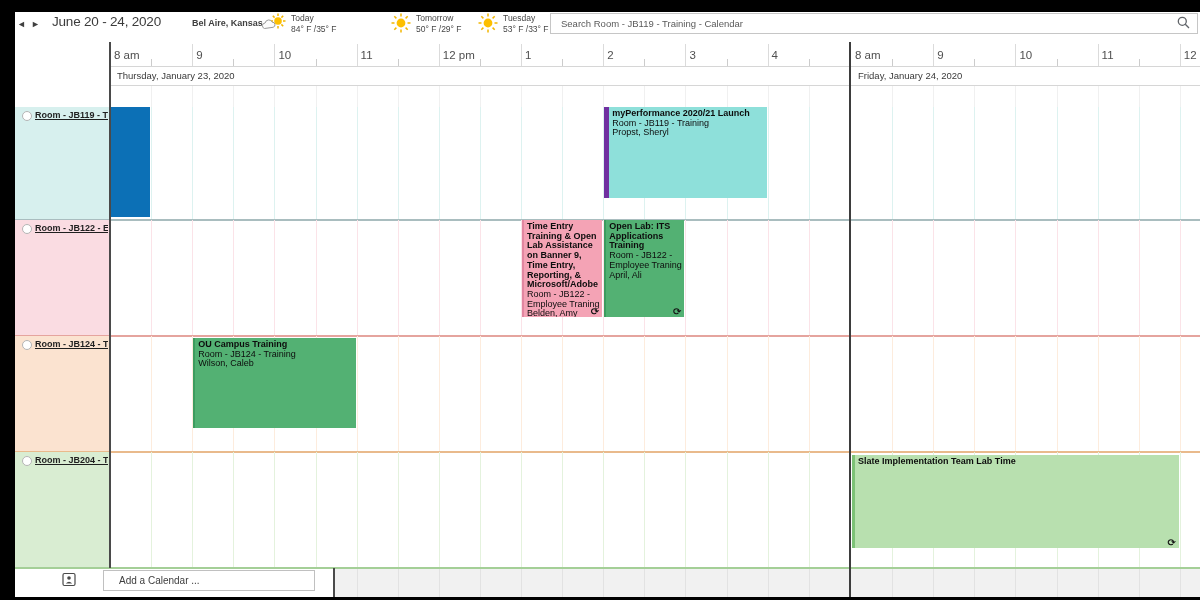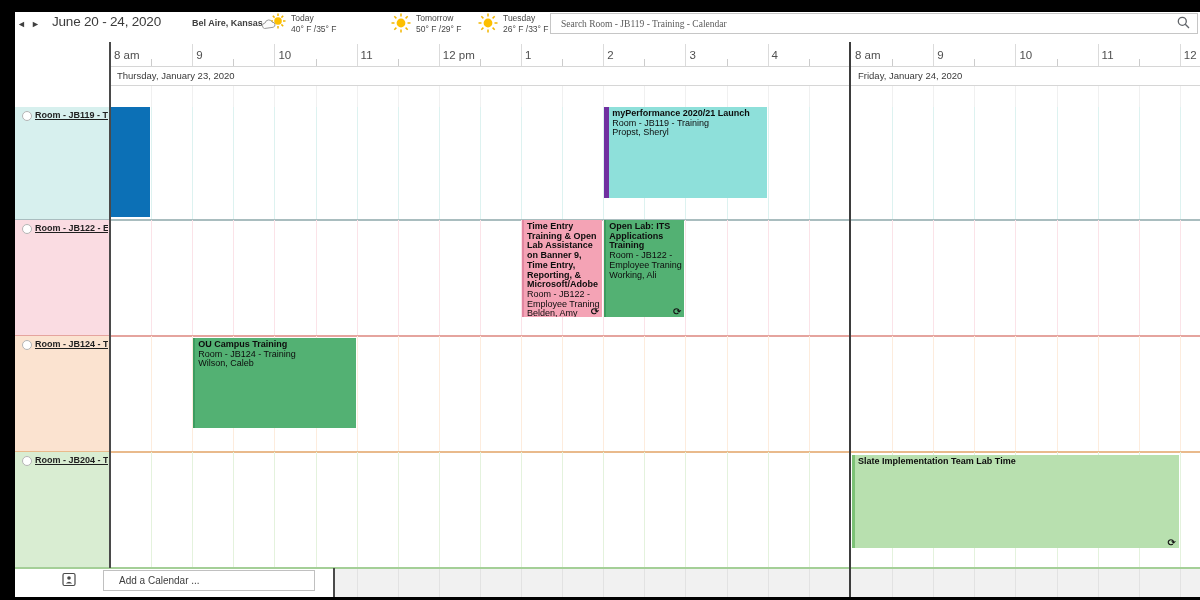--- a/index.html
+++ b/index.html
@@ -11,21 +11,21 @@
   
   #toolbar{position:absolute;left:0;top:12px;width:1200px;height:30px;background:#fff;}
   .nav{position:absolute;top:7px;font-size:9px;color:#3f3f3f;cursor:pointer;}
   #daterange{position:absolute;left:52px;top:2px;font-size:13.5px;font-weight:300;color:#3c3c3c;letter-spacing:-0.2px;}
   #location{position:absolute;left:192px;top:6px;font-size:9px;font-weight:bold;color:#3f3f3f;cursor:pointer;}
   #location .caret{font-size:8px;color:#555;margin-left:6px;font-weight:normal;}
   .weather{position:absolute;top:1px;display:flex;align-items:flex-start;}
   .wtext{margin-left:5px;}
   .wday,.wtemps{display:block;font-size:8.5px;color:#474747;line-height:11px;white-space:nowrap;}
   #searchbox{position:absolute;left:550px;top:1px;width:648px;height:21px;border:1px solid #c6c6c6;
-             background:#fff;display:flex;align-items:center;box-sizing:border-box;font-family:Liberation Serif, serif;}
+             background:#fff;display:flex;align-items:center;box-sizing:border-box;}
   #searchbox input{flex:1;border:0;outline:0;background:transparent;font-size:9.5px;padding:0 0 0 10px;
                    color:#333;font-family:inherit;}
   #searchbox input::placeholder{color:#5a5a5a;opacity:1;}
   #search-icon{margin-right:7px;flex:0 0 auto;}
   
   .dayband{position:absolute;top:70px;font-size:9.5px;color:#3a3a3a;white-space:nowrap;}
   
   .evt-title{font-weight:bold;}
   .recur{position:absolute;right:3px;bottom:0px;font-family:"DejaVu Sans",sans-serif;
          font-size:10px;font-weight:bold;color:#151515;line-height:10px;}
@@ -63,21 +63,21 @@
               <line x1="19.4" y1="11.4" x2="21.2" y2="13.2"></line>
             <line x1="10.8" y1="13.2" x2="12.6" y2="11.4"></line>
               <line x1="19.4" y1="4.6" x2="21.2" y2="2.8"></line>
           </g>
           <circle cx="16" cy="8" r="3.8" fill="#fdbf00"></circle>
           <path d="M2.5 15.5 a2.8 2.8 0 0 1 .6-5.5 a3.8 3.8 0 0 1 7.2-.8 a2.6 2.6 0 0 1 .8 5.1 z" fill="#fdfdfd" stroke="#9b9b9b" stroke-width="1"></path>
         </svg>
       </span>
       <span class="wtext">
         <span class="wday">Today</span>
-        <span class="wtemps">40° F /35° F</span>
+        <span class="wtemps">84° F /35° F</span>
       </span>
     </div>
 
     <div class="weather" style="left:391px;">
       <span>
         <svg width="20" height="20" viewBox="0 0 20 20">
           <g stroke="#f2b600" stroke-width="1.5">
             <line x1="10" y1="0.5" x2="10" y2="3.5"></line>
               <line x1="10" y1="16.5" x2="10" y2="19.5"></line>
             <line x1="0.5" y1="10" x2="3.5" y2="10"></line>
@@ -107,21 +107,21 @@
             <line x1="3.3" y1="3.3" x2="5.4" y2="5.4"></line>
               <line x1="14.6" y1="14.6" x2="16.7" y2="16.7"></line>
             <line x1="3.3" y1="16.7" x2="5.4" y2="14.6"></line>
               <line x1="14.6" y1="5.4" x2="16.7" y2="3.3"></line>
           </g>
           <circle cx="10" cy="10" r="4.4" fill="#fdbf00"></circle>
         </svg>
       </span>
       <span class="wtext">
         <span class="wday">Tuesday</span>
-        <span class="wtemps">26° F /33° F</span>
+        <span class="wtemps">53° F /33° F</span>
       </span>
     </div>
 
     <div id="searchbox">
       <input type="text" placeholder="Search Room - JB119 - Training - Calendar" style="">
       <span id="search-icon">
         <svg width="13" height="13" viewBox="0 0 13 13">
           <circle cx="5.3" cy="5.3" r="4" fill="none" stroke="#5f6368" stroke-width="1.3"></circle>
           <line x1="8.3" y1="8.3" x2="12" y2="12" stroke="#5f6368" stroke-width="1.3"></line>
         </svg>
@@ -344,21 +344,21 @@
       </div>
       <div class="g" style="left: 522px; top: 220px; width: 80.2px; height: 97px; background: rgb(244, 163, 181); border-left: 2px solid rgb(226, 134, 160); box-sizing: border-box; overflow: hidden; font-size: 9px; line-height: 9.7px; color: rgb(13, 13, 13); padding: 2px 2px 1px 3px; cursor: pointer;">
         <div class="evt-title">Time Entry Training &amp; Open Lab Assistance on Banner 9, Time Entry, Reporting, &amp; Microsoft/Adobe</div>
         <div>Room - JB122 - Employee Traning</div>
         <div>Belden, Amy</div>
         <span class="recur">⟳</span>
       </div>
       <div class="g" style="left: 604.2px; top: 220px; width: 80.2px; height: 97px; background: rgb(83, 177, 115); border-left: 2px solid rgb(61, 156, 95); box-sizing: border-box; overflow: hidden; font-size: 9px; line-height: 9.7px; color: rgb(13, 13, 13); padding: 2px 2px 1px 3px; cursor: pointer;">
         <div class="evt-title">Open Lab: ITS Applications Training</div>
         <div>Room - JB122 - Employee Traning</div>
-        <div>Working, Ali</div>
+        <div>April, Ali</div>
         <span class="recur">⟳</span>
       </div>
       <div class="g" style="left: 193.2px; top: 338px; width: 162.4px; height: 90px; background: rgb(83, 177, 115); border-left: 2px solid rgb(61, 156, 95); box-sizing: border-box; overflow: hidden; font-size: 9px; line-height: 9.7px; color: rgb(13, 13, 13); padding: 2px 2px 1px 3px; cursor: pointer;">
         <div class="evt-title">OU Campus Training</div>
         <div>Room - JB124 - Training</div>
         <div>Wilson, Caleb</div>
       </div>
       <div class="g" style="left: 852px; top: 455px; width: 326.8px; height: 93px; background: rgb(184, 224, 175); border-left: 3px solid rgb(124, 194, 118); box-sizing: border-box; overflow: hidden; font-size: 9px; line-height: 9.7px; color: rgb(13, 13, 13); padding: 2px 2px 1px 3px; cursor: pointer;">
         <div class="evt-title">Slate Implementation Team Lab Time</div>
         <span class="recur">⟳</span>

